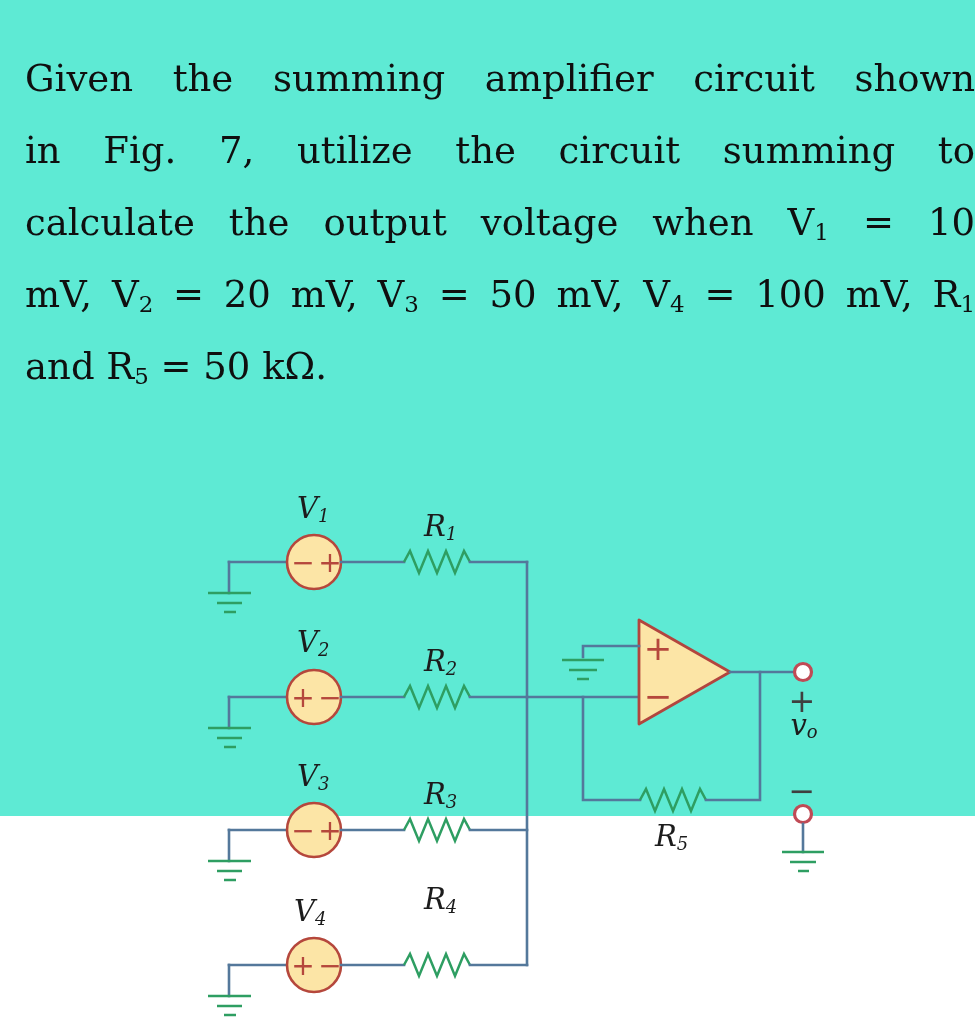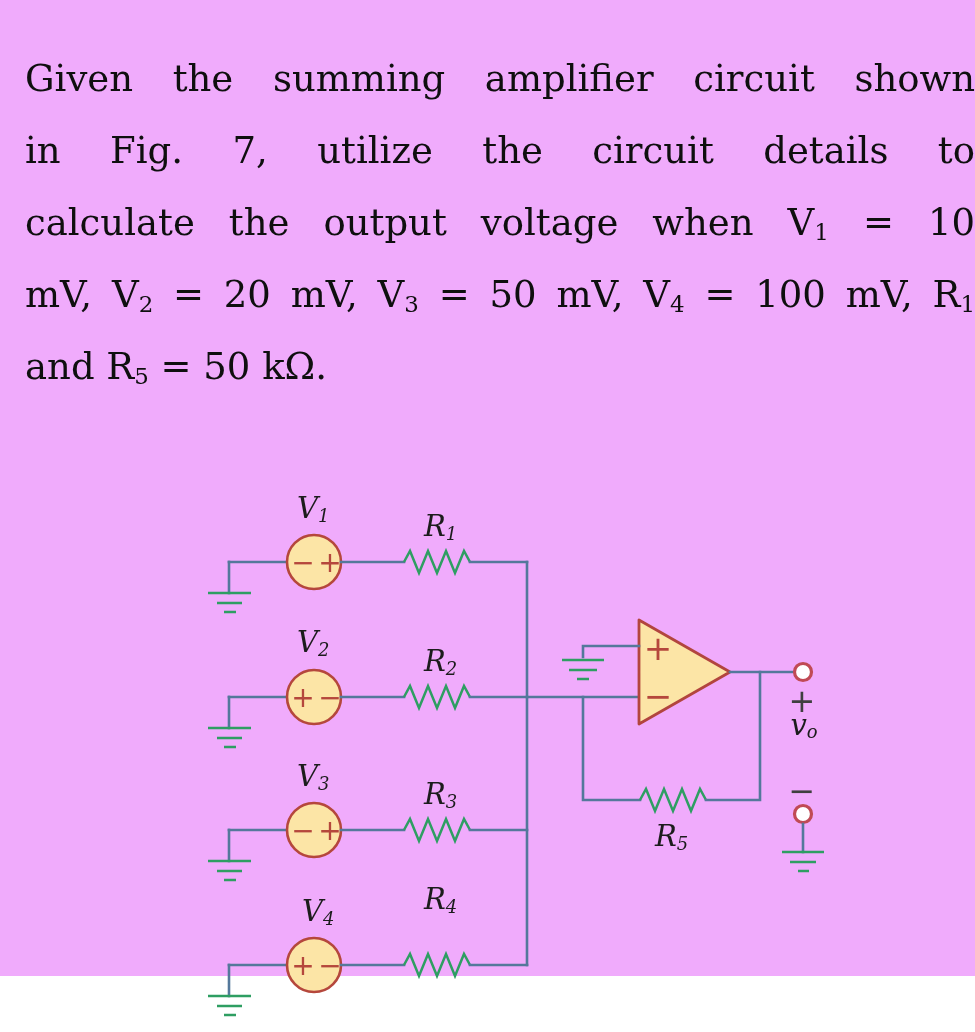--- a/index.html
+++ b/index.html
@@ -9,21 +9,21 @@
     --src-stroke:#B5473C;
     --amp-stroke:#B2453E;
     --terminal:#C04A55;
     --ink:#0f0f0f;
     --label:#1c1c1c;
   }
   *{margin:0;padding:0;box-sizing:border-box}
   html,body{background:#fff}
   body{width:975px;height:1032px;overflow:hidden;position:relative;
        font-family:"DejaVu Serif",serif}
-  .page{position:absolute;inset:0;width:975px;height:976px;background:#f0abfc}
+  .page{position:absolute;inset:0;width:975px;height:816px;background:#5eead4}
 
   
   .problem{position:absolute;top:43px;left:25px;width:950px;
            font:37px/72px "DejaVu Serif",serif;color:var(--ink)}
   .tline{text-align:justify;text-align-last:justify;white-space:nowrap;overflow:visible}
   .tline.last{text-align:right;text-align-last:left}
   sub{font-size:.62em;line-height:0;vertical-align:-0.22em}
 
   
   .figure{position:absolute;inset:0}
@@ -44,21 +44,21 @@
   .vo{position:absolute;transform:translate(-50%,-50%);
       font:italic 29px "DejaVu Serif",serif;color:var(--label);line-height:1}
 </style>
 </head>
 <body>
 
 <div class="page">
 
   <div class="problem">
     <div class="tline">Given the summing amplifier circuit shown</div>
-    <div class="tline">in Fig. 7, utilize the circuit details to</div>
+    <div class="tline">in Fig. 7, utilize the circuit summing to</div>
     <div class="tline">calculate the output voltage when V<sub>1</sub> = 10</div>
     <div class="tline">mV, V<sub>2</sub> = 20 mV, V<sub>3</sub> = 50 mV, V<sub>4</sub> = 100 mV, R<sub>1</sub></div>
     <div class="tline last">and R<sub>5</sub> = 50 kΩ.</div>
   </div>
 
   <div class="figure">
     <svg width="975" height="1032" viewBox="0 0 975 1032">
 
       <g>
         <path class="w" d="M229,562 H287"></path>
@@ -147,21 +147,21 @@
         </g>
       </g>
     </svg>
 
     <div class="dlabel" style="left:297px;top:494px">V<sub>1</sub></div>
     <div class="dlabel" style="left:424px;top:512px">R<sub>1</sub></div>
     <div class="dlabel" style="left:297px;top:628px">V<sub>2</sub></div>
     <div class="dlabel" style="left:424px;top:647px">R<sub>2</sub></div>
     <div class="dlabel" style="left:297px;top:762px">V<sub>3</sub></div>
     <div class="dlabel" style="left:424px;top:780px">R<sub>3</sub></div>
-    <div class="dlabel" style="left:302px;top:897px">V<sub>4</sub></div>
+    <div class="dlabel" style="left:294px;top:897px">V<sub>4</sub></div>
     <div class="dlabel" style="left:424px;top:885px">R<sub>4</sub></div>
     <div class="dlabel" style="left:655px;top:822px">R<sub>5</sub></div>
 
     <span class="sign" style="left:303px;top:563px">−</span>
     <span class="sign" style="left:330px;top:563px">+</span>
     <span class="sign" style="left:303px;top:698px">+</span>
     <span class="sign" style="left:330px;top:698px">−</span>
     <span class="sign" style="left:303px;top:831px">−</span>
     <span class="sign" style="left:330px;top:831px">+</span>
     <span class="sign" style="left:303px;top:966px">+</span>

